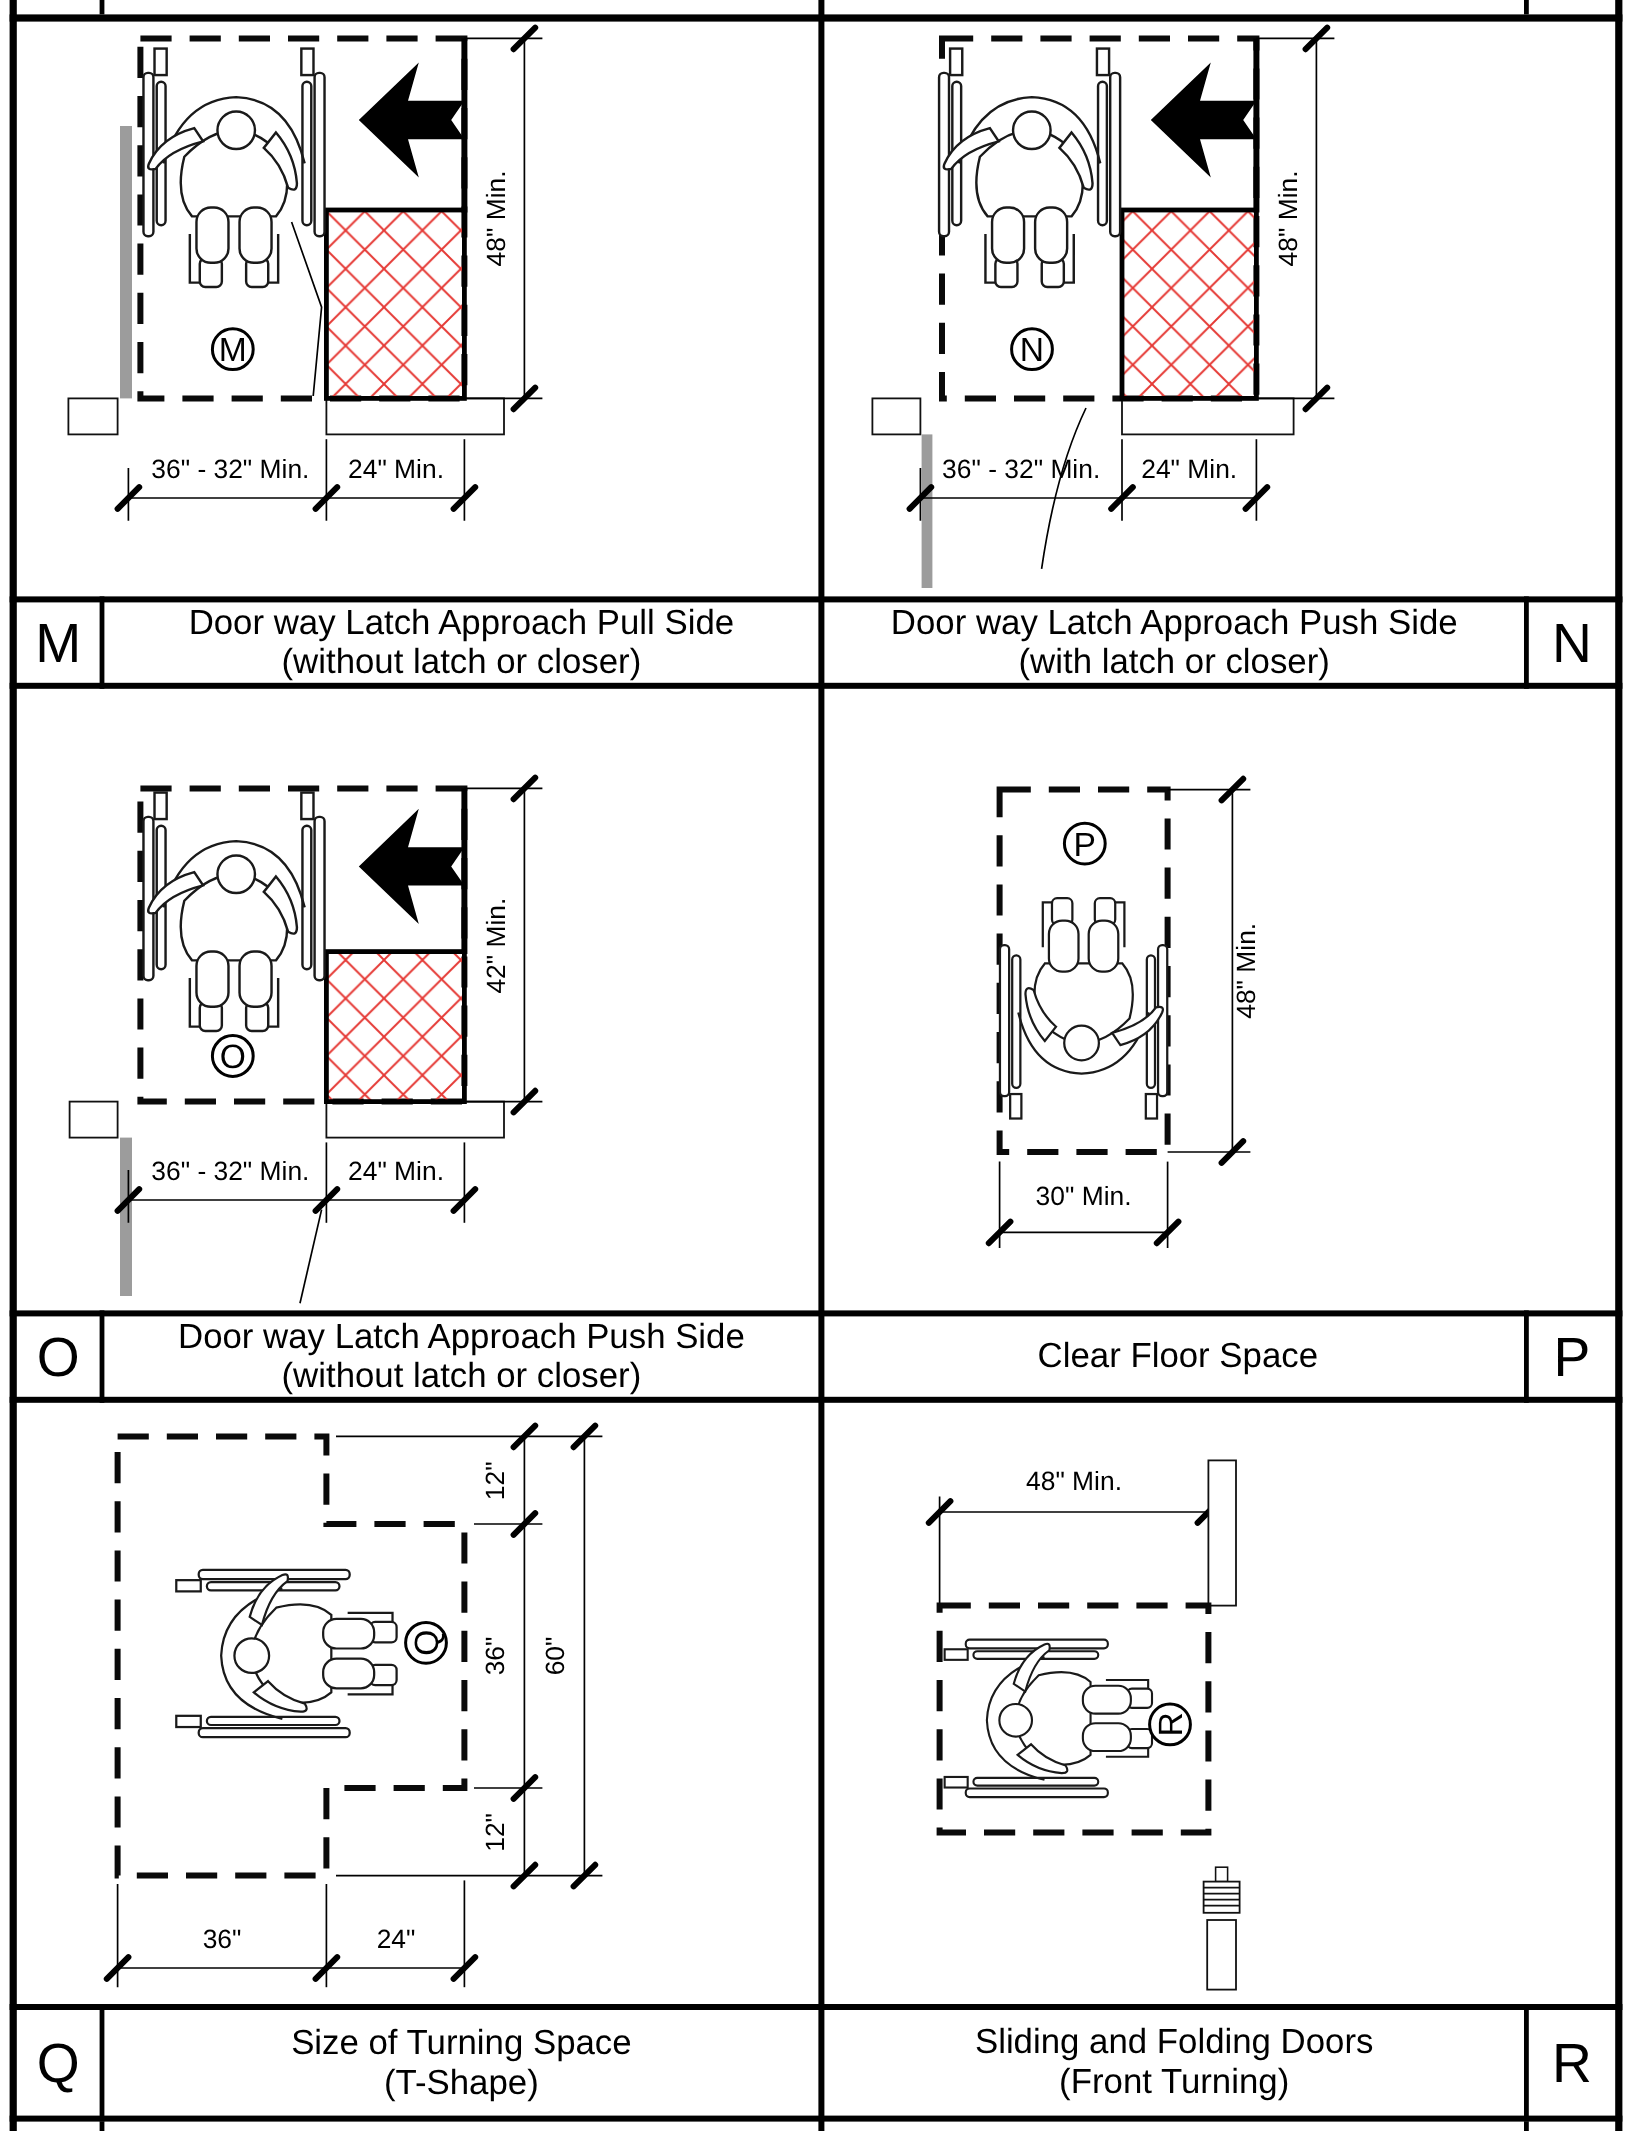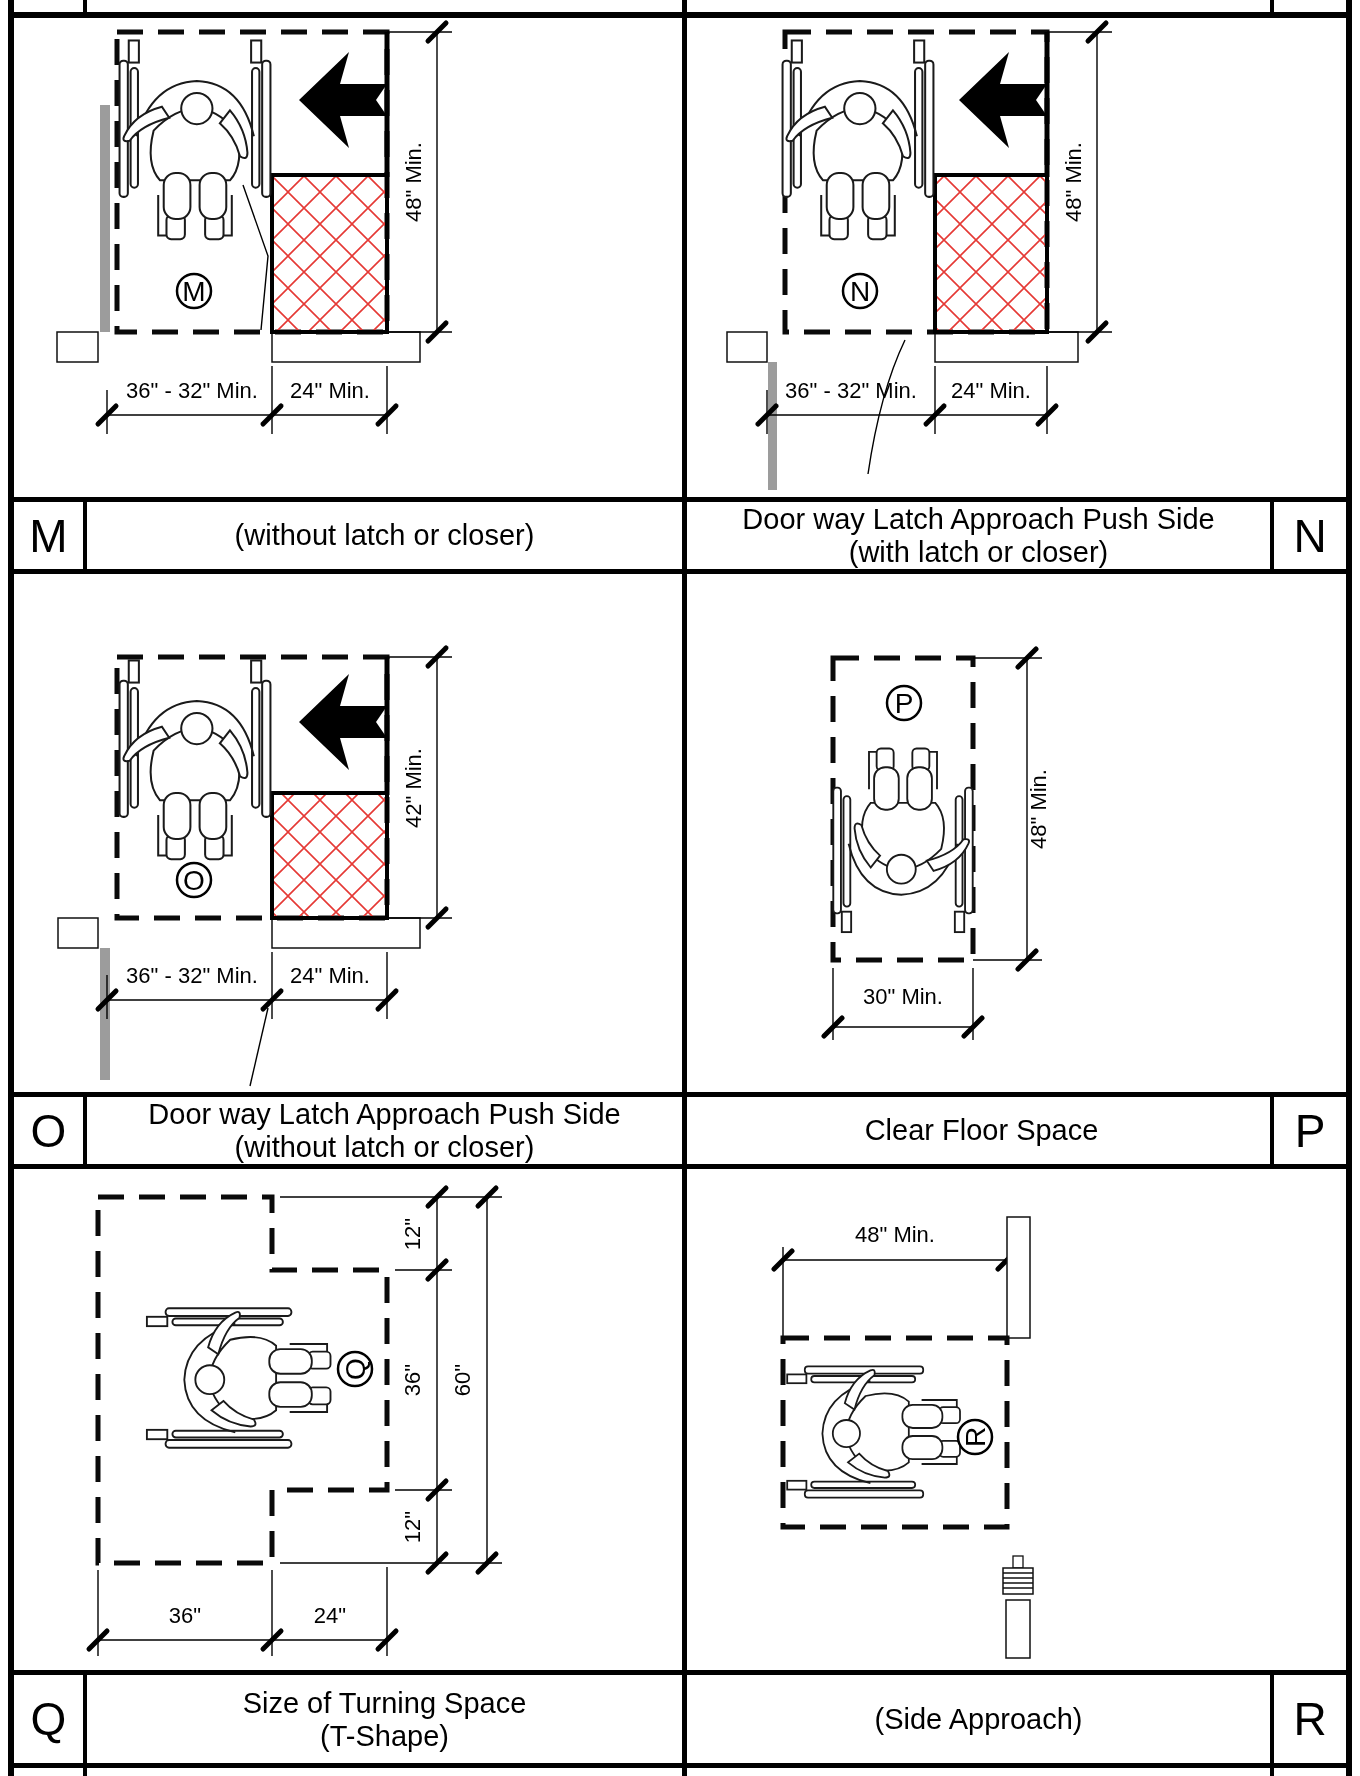--- a/index.html
+++ b/index.html
@@ -267,20 +267,21 @@
     <rect x="1013" y="1556" width="10" height="12" fill="#fff" stroke="#111" stroke-width="1.3"></rect>
     <rect x="1003" y="1568" width="30" height="26" fill="#fff" stroke="#111" stroke-width="1.5"></rect>
     <path d="M1003,1573 H1033 M1003,1578 H1033 M1003,1583 H1033 M1003,1588 H1033" stroke="#111" stroke-width="1.3"></path>
     <rect class="wall" x="1006" y="1600" width="24" height="58" fill="url(#xw-r)"></rect>
   </svg>
 
   <div class="cap-cell" style="left:14px;top:502px;width:69px;height:67px">
     <div class="cap-letter">M</div>
   </div>
   <div class="cap-cell" style="left:87px;top:502px;width:595px;height:67px">
+    <div class="cap-title">Door way Latch Approach Pull Side</div>
     <div class="cap-title">(without latch or closer)</div>
   </div>
   <div class="cap-cell" style="left:687px;top:502px;width:583px;height:67px">
     <div class="cap-title">Door way Latch Approach Push Side</div>
     <div class="cap-title">(with latch or closer)</div>
   </div>
   <div class="cap-cell" style="left:1274px;top:502px;width:72px;height:67px">
     <div class="cap-letter">N</div>
   </div>
 
@@ -299,19 +300,20 @@
   </div>
 
   <div class="cap-cell" style="left:14px;top:1675px;width:69px;height:88px">
     <div class="cap-letter">Q</div>
   </div>
   <div class="cap-cell" style="left:87px;top:1675px;width:595px;height:89px">
     <div class="cap-title">Size of Turning Space</div>
     <div class="cap-title">(T-Shape)</div>
   </div>
   <div class="cap-cell" style="left:687px;top:1675px;width:583px;height:88px">
-    <div class="cap-title">(Side Approach)</div>
+    <div class="cap-title">Sliding and Folding Doors</div>
+    <div class="cap-title">(Front Turning)</div>
   </div>
   <div class="cap-cell" style="left:1274px;top:1675px;width:72px;height:88px">
     <div class="cap-letter">R</div>
   </div>
 
 </div>
 
 </body></html>

